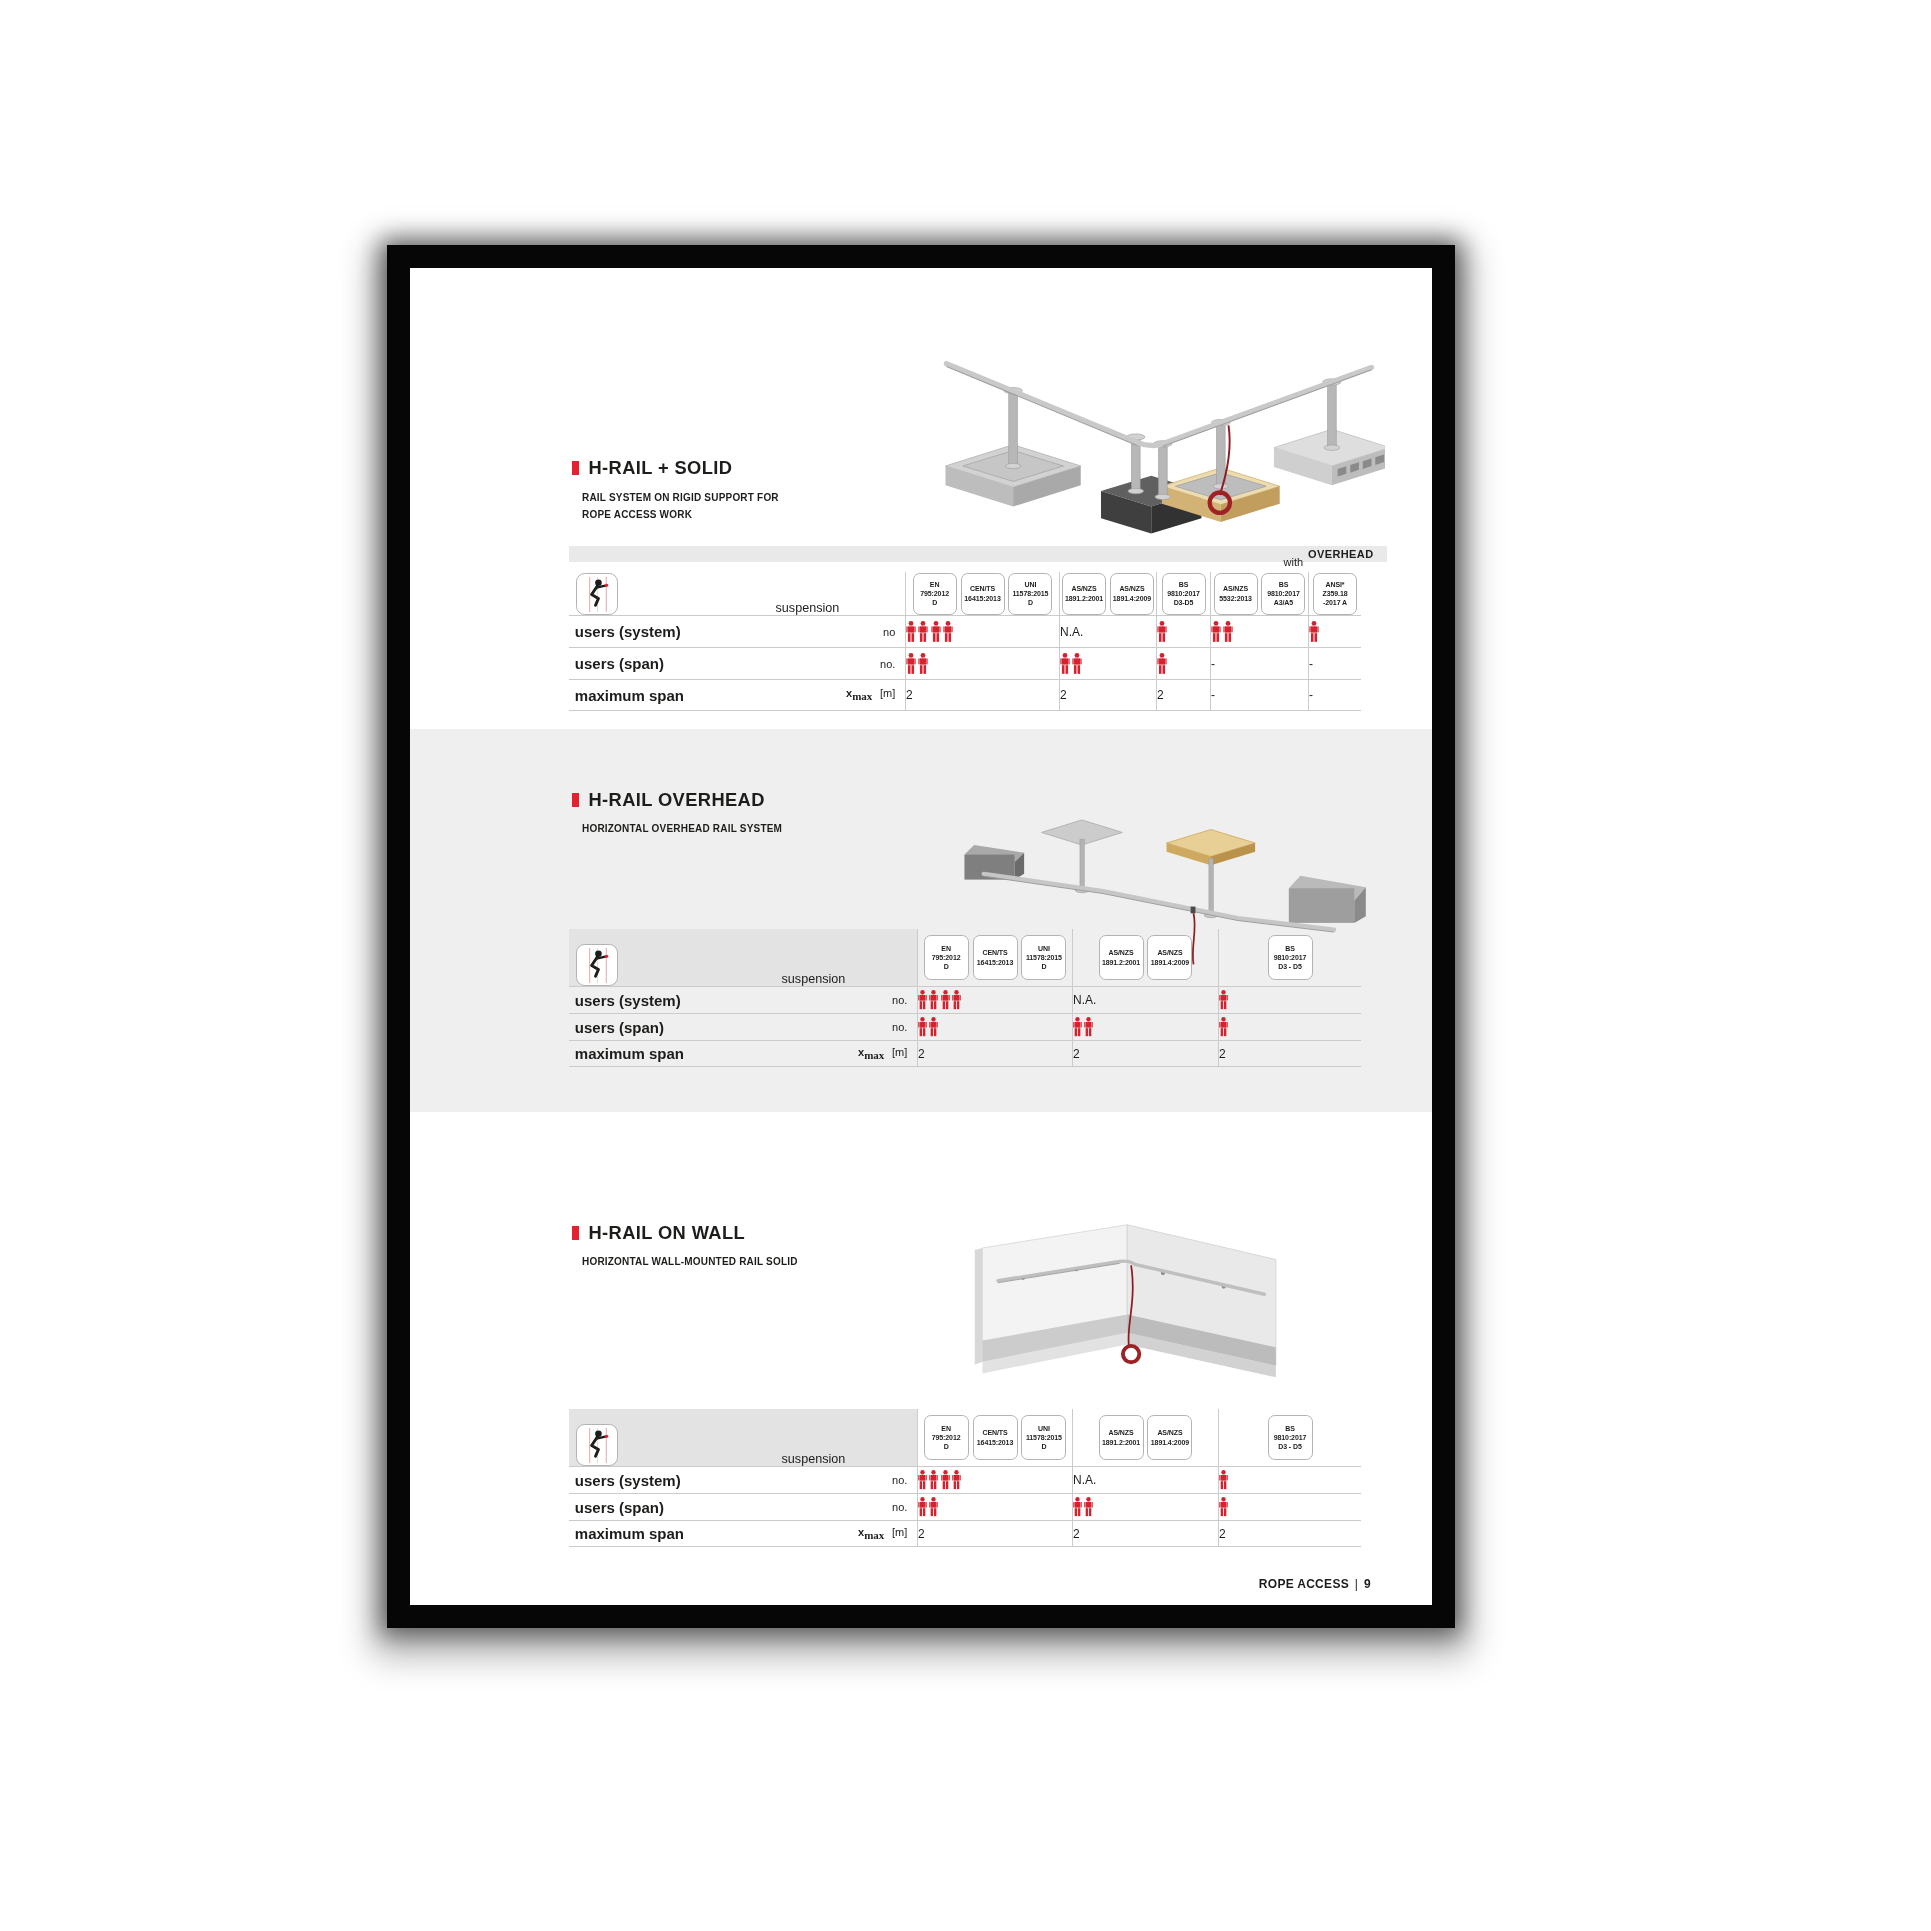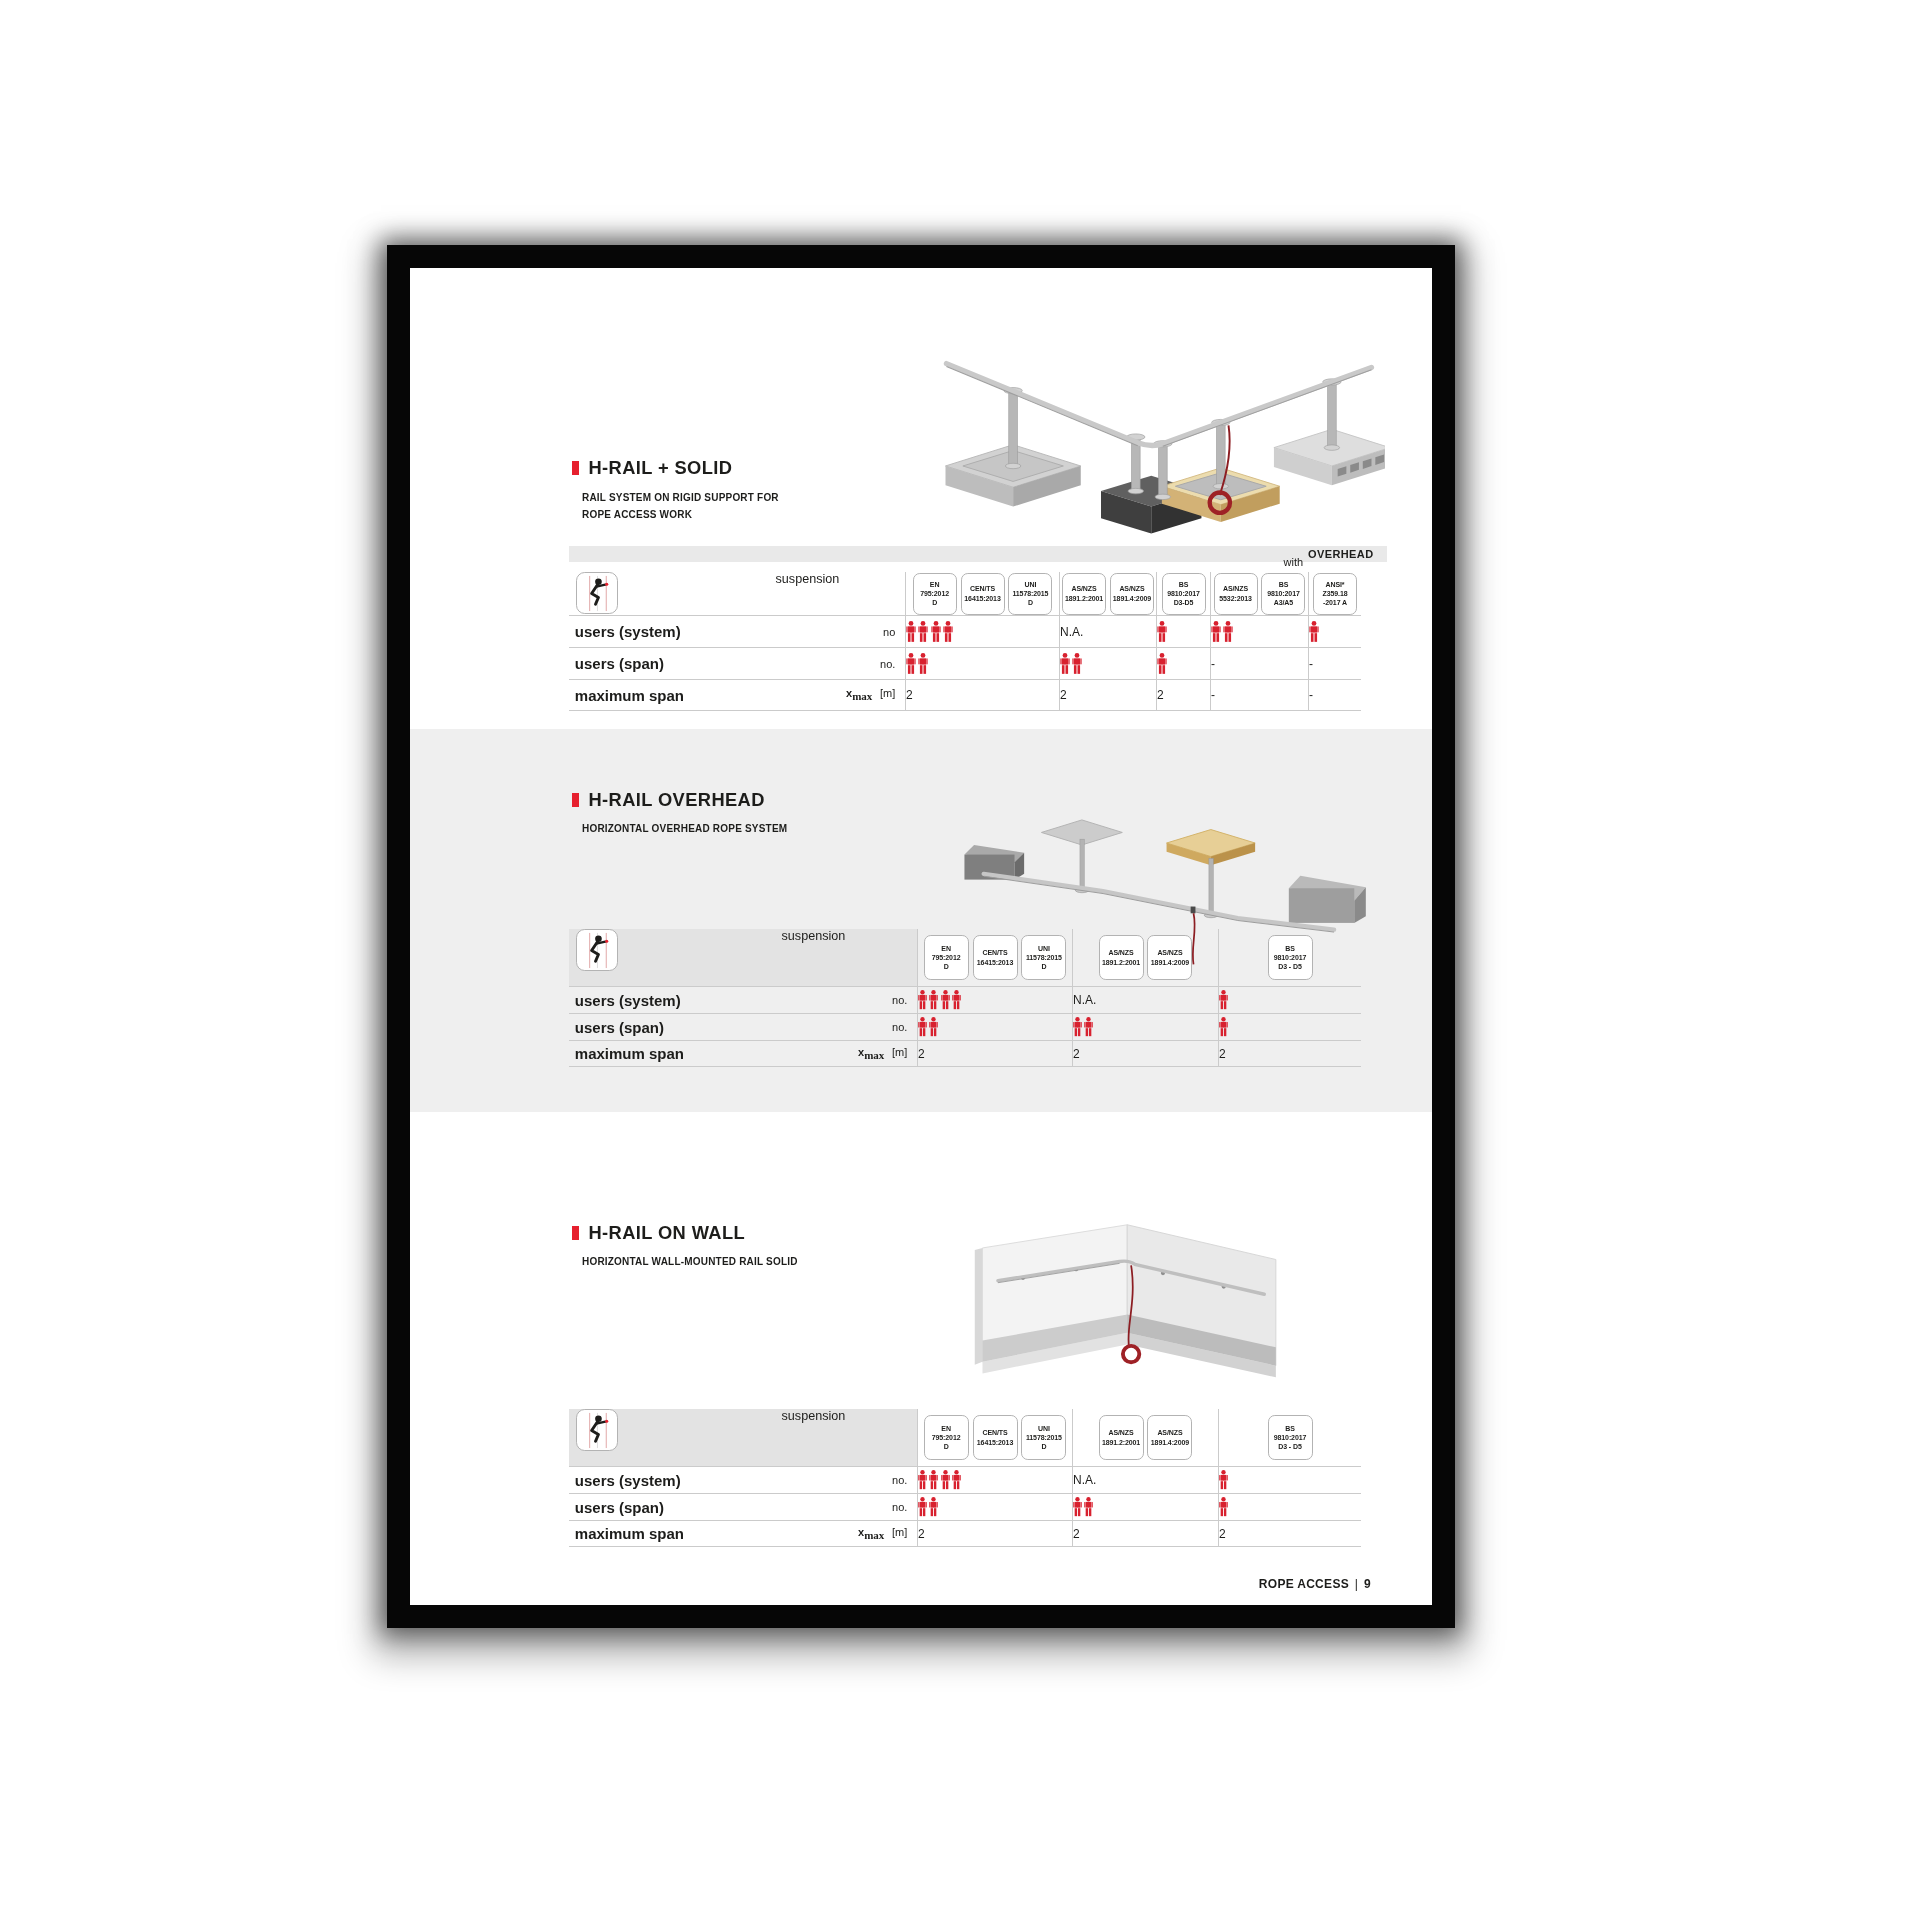--- a/index.html
+++ b/index.html
@@ -16,21 +16,21 @@
   .bullet{width:6.8px;height:14.5px;background:var(--accent);display:inline-block;}
   .title-text{font-size:18.3px;font-weight:800;letter-spacing:0.4px;white-space:nowrap;}
   .sec-sub{position:absolute;left:172px;font-size:10px;font-weight:700;letter-spacing:0.2px;line-height:1.65;}
   .band{position:absolute;left:159px;top:278px;width:818px;height:16.4px;background:var(--bandgray);
         display:flex;align-items:center;justify-content:flex-end;padding-right:13.5px;box-sizing:border-box;font-size:11px;}
   .band-prefix{font-weight:400;margin-top:16px;}
   .band-name{font-weight:800;letter-spacing:0.4px;margin-left:4.8px;}
   .illus{position:absolute;}
   .tbl{position:absolute;left:159px;width:792px;}
   .tbl-head{display:flex;}
-  .hd-left{display:flex;align-items:flex-start;height:100%;box-sizing:border-box;}
+  .hd-left{display:flex;align-items:flex-end;height:100%;box-sizing:border-box;}
   .hd-left.gray{background:#e3e3e3;}
   .susp-box{width:42px;height:42px;background:#fff;border:1px solid #b3b3b3;border-radius:8.7px;margin-left:6.8px;
             box-sizing:border-box;display:flex;align-items:center;justify-content:center;flex:0 0 auto;}
   .susp-label{flex:1;text-align:center;font-size:12.6px;transform:translateX(46px);}
   .hd-group{height:100%;display:flex;align-items:center;justify-content:center;gap:3.9px;
             border-left:1px solid var(--grid);box-sizing:border-box;}
   .std-box{background:#fff;border:1px solid #b3b3b3;border-radius:6.8px;display:flex;flex-direction:column;
            align-items:center;justify-content:center;box-sizing:border-box;}
   .std-box span{font-size:7px;font-weight:700;line-height:1.3;letter-spacing:-0.1px;white-space:nowrap;}
   .tbl-row{display:flex;border-top:1px solid var(--grid);box-sizing:border-box;}
@@ -378,21 +378,21 @@
         <div class="row-cell" style="width: 53px;">
           <span class="cell-text">-</span>
         </div>
       </div>
     </div>
 
   <div class="sec-title" style="top:521px">
     <span class="bullet"></span>
     <span class="title-text">H-RAIL OVERHEAD</span>
   </div>
-  <div class="sec-sub" style="top:553px;width:406px">HORIZONTAL OVERHEAD ROPE SYSTEM</div>
+  <div class="sec-sub" style="top:553px;width:406px">HORIZONTAL OVERHEAD RAIL SYSTEM</div>
 
   <svg class="illus" style="left:546px;top:550px" width="425" height="154" viewBox="0 0 440 160">
     <g transform="translate(8,28)">
       <polygon points="10,0 62,8 52,18 0,10" fill="#a9a9a9"></polygon>
       <rect x="0" y="10" width="52" height="26" fill="#7f7f7f"></rect>
       <polygon points="52,18 62,8 62,30 52,36" fill="#6b6b6b"></polygon>
     </g>
     <g transform="translate(88,2)">
       <polygon points="42,0 84,13 42,26 0,13" fill="#cccccc" stroke="#b2b2b2"></polygon>
       <rect x="40" y="20" width="4.5" height="52" fill="#b3b3b3" stroke="#989898" stroke-width=".5"></rect>

